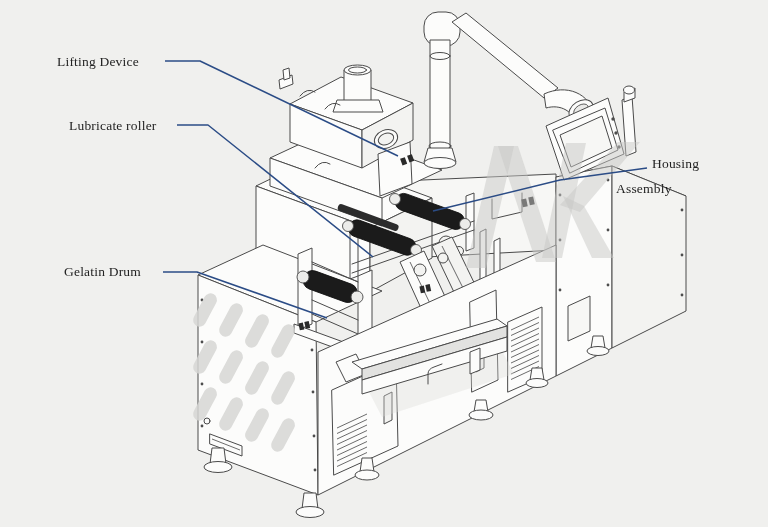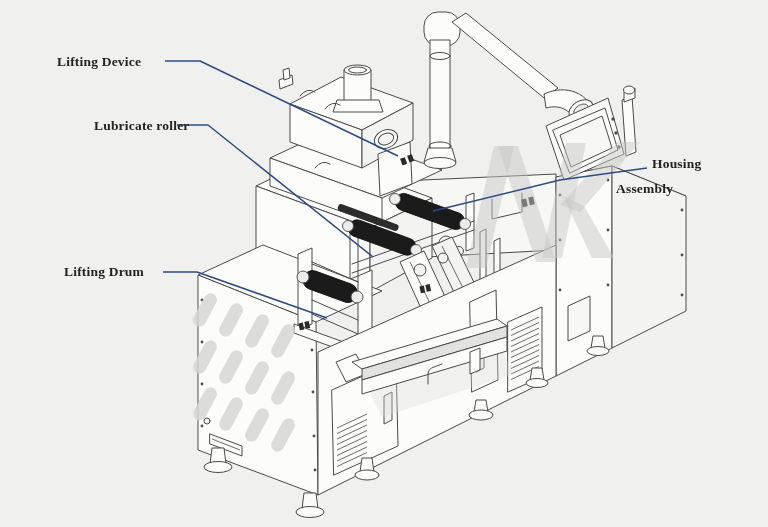--- a/index.html
+++ b/index.html
@@ -1,21 +1,20 @@
 <!DOCTYPE html>
 <html><head>
 <meta charset="utf-8">
 <style>
   html,body{margin:0;padding:0;}
   body{background:#e8e8e6;}
   .stage{
     position:relative;width:768px;height:527px;overflow:hidden;
     background:#f0f0ee;
     font-family:"Liberation Serif","DejaVu Serif",serif;
-    font-weight:bold;
   }
   .stage svg{position:absolute;left:0;top:0;}
   .callout-label{
     position:absolute;
     font-size:13.5px;line-height:16px;color:#232323;
     letter-spacing:.2px;white-space:nowrap;
   }
   
   .f  {fill:#fcfcfb;stroke:#4a4a4a;stroke-width:1;stroke-linejoin:round;}
   .f2 {fill:#f3f3f1;stroke:#4a4a4a;stroke-width:1;stroke-linejoin:round;}
@@ -259,21 +258,21 @@
   <g>
     <path class="leader" d="M165,61 L200,61 L398,156"></path>
     <path class="leader" d="M177,125 L208,125 L373,257"></path>
     <path class="leader" d="M163,272 L197,272 L327,318"></path>
     <path class="leader" d="M647,168 L560,180 L433,211"></path>
   </g>
 </svg>
 
 <div class="callout-label" style="left:57px;top:54px;">Lifting Device</div>
 
-<div class="callout-label" style="left:69px;top:118px;margin-left:25px;">Lubricate roller</div>
-
-<div class="callout-label" style="left:64px;top:264px;">Lifting Drum</div>
+<div class="callout-label" style="left:69px;top:118px;">Lubricate roller</div>
+
+<div class="callout-label" style="left:64px;top:264px;">Gelatin Drum</div>
 
 <div class="callout-label" style="left:652px;top:156px;">Housing</div>
 
 <div class="callout-label" style="left:616px;top:181px;">Assembly</div>
 
 </div>
 
 </body></html>

